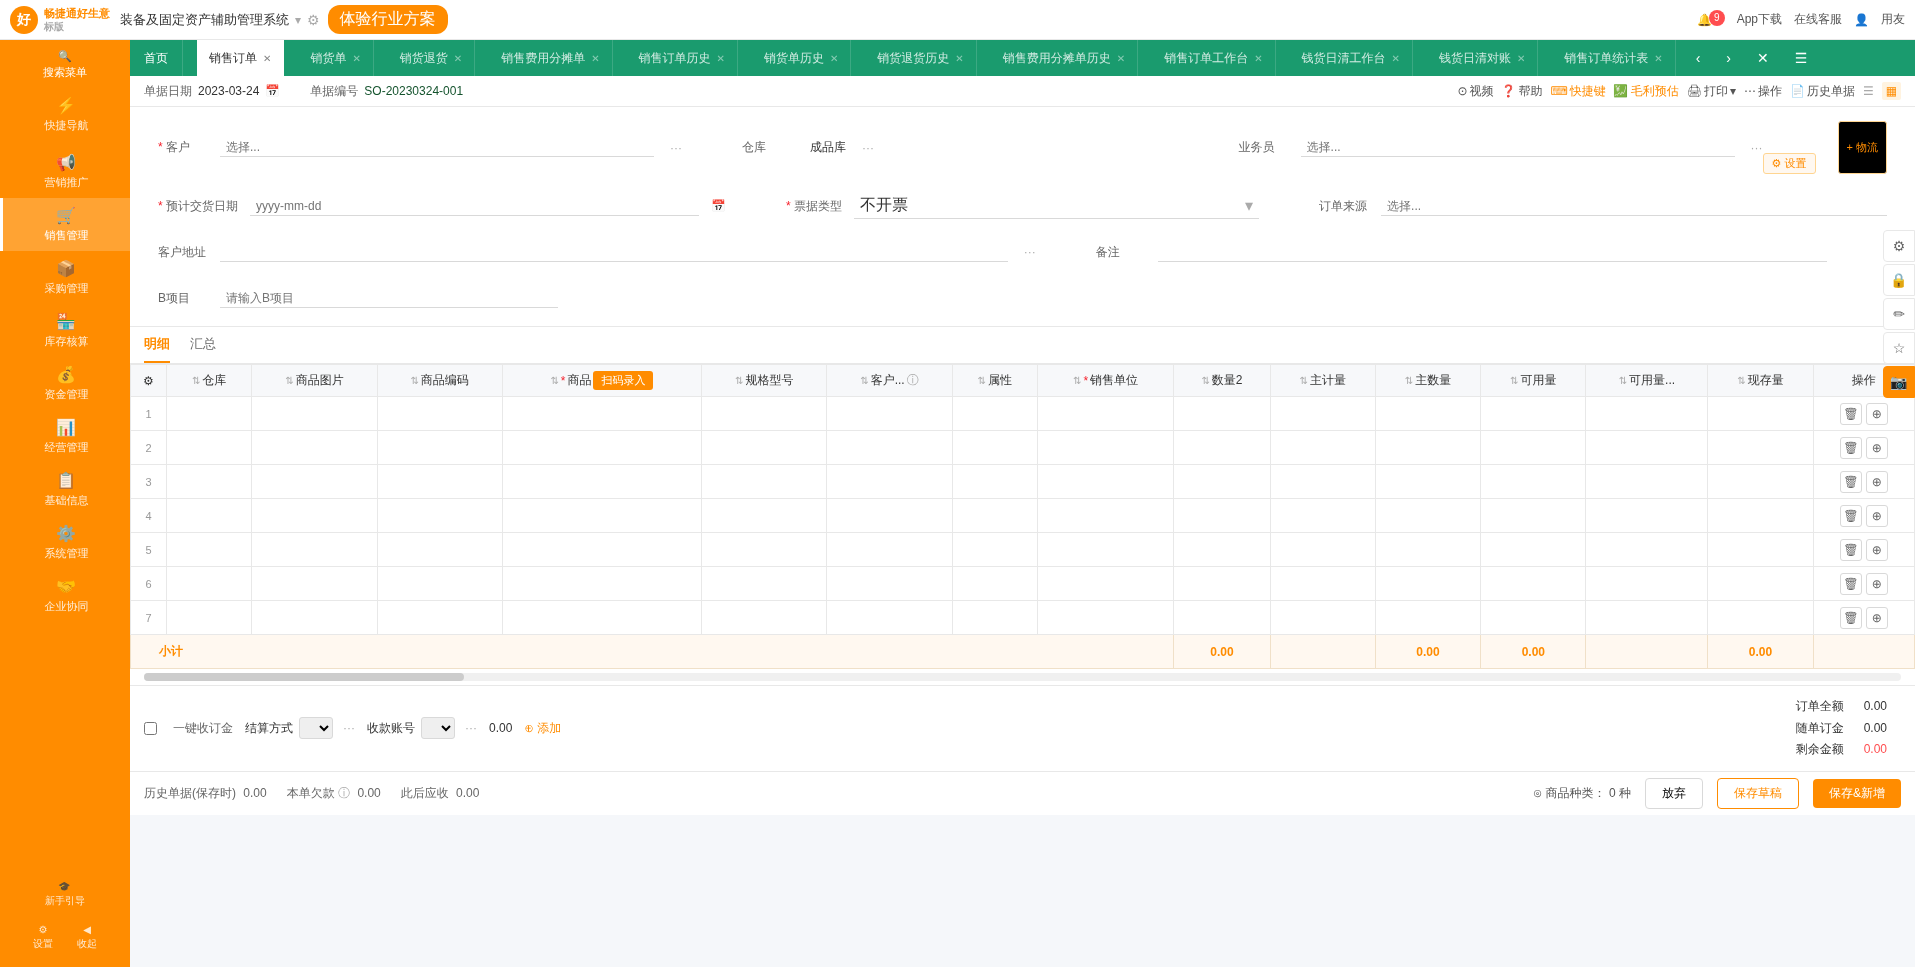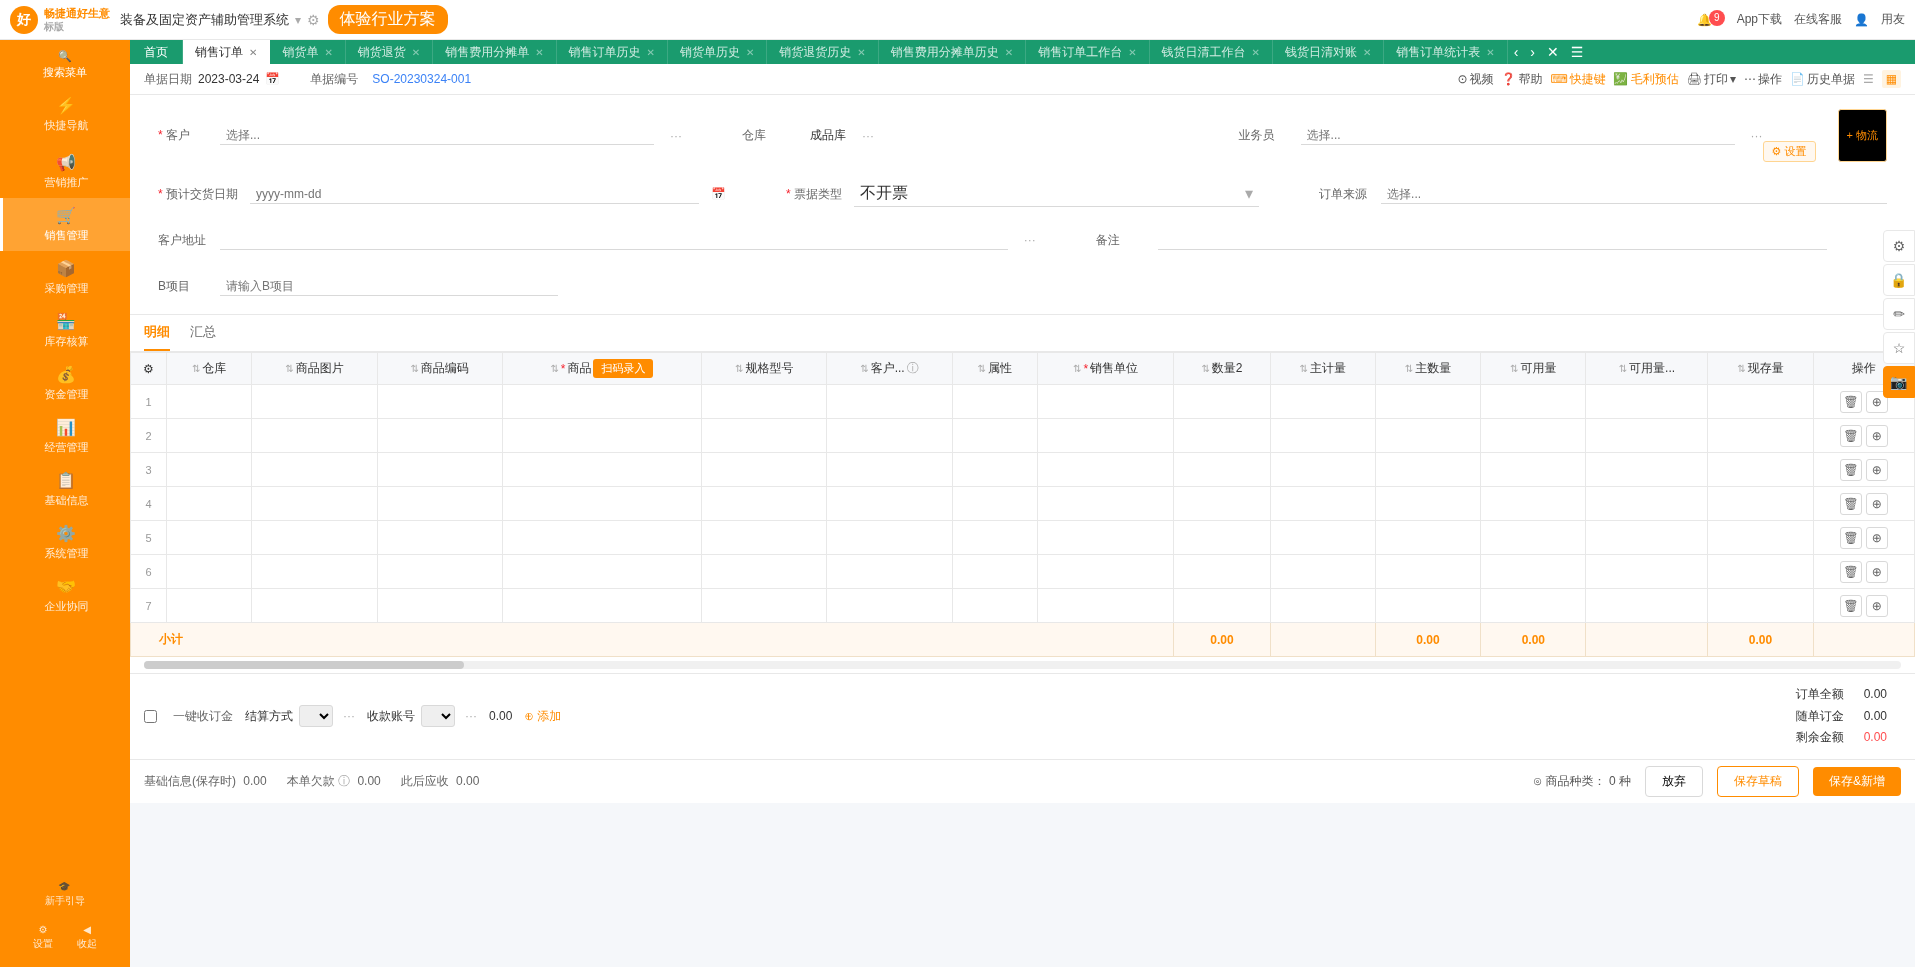--- a/index.html
+++ b/index.html
@@ -4,21 +4,21 @@
   <style>
     * { box-sizing: border-box; margin: 0; padding: 0; }
     body { font-family: 'Microsoft YaHei', Arial, sans-serif; font-size: 12px; background: #f0f2f5; color: #333; overflow: hidden; }
 
     
     .app-wrapper { display: flex; flex-direction: column; height: 967px; width: 1915px; }
     .top-bar { height: 40px; background: #fff; display: flex; align-items: center; padding: 0 10px; border-bottom: 1px solid #e8e8e8; flex-shrink: 0; }
     .main-area { display: flex; flex: 1; overflow: hidden; }
     .sidebar { width: 130px; background: #ff8c00; display: flex; flex-direction: column; flex-shrink: 0; }
     .content-area { flex: 1; display: flex; flex-direction: column; overflow: hidden; }
-    .tab-bar { height: 24px; background: #1a9b6e; display: flex; align-items: center; flex-shrink: 0; overflow: hidden; }
+    .tab-bar { height: 36px; background: #1a9b6e; display: flex; flex-shrink: 0; overflow: hidden; gap: 14px; }
     .main-content { flex: 1; overflow: auto; background: #f5f7fa; }
 
     
     .top-bar-logo { display: flex; align-items: center; gap: 6px; margin-right: 10px; }
     .logo-icon { width: 28px; height: 28px; background: #ff8c00; border-radius: 50%; display: flex; align-items: center; justify-content: center; color: white; font-size: 14px; font-weight: bold; }
     .logo-text { font-size: 11px; color: #ff8c00; font-weight: bold; line-height: 1.3; }
     .system-title { font-size: 13px; color: #333; margin-right: 6px; }
     .top-bar-btn { background: #ff8c00; color: white; border: none; padding: 4px 12px; border-radius: 12px; cursor: pointer; font-size: 16px; margin-left: 8px; }
     .top-bar-right { margin-left: auto; display: flex; align-items: center; gap: 12px; font-size: 12px; color: #555; }
     .top-bar-right span { cursor: pointer; }
@@ -261,21 +261,21 @@
       <div class="main-content">
 
         <div class="form-toolbar">
           <div class="field-group">
             <label>单据日期</label>
             <span style="color:#333;">2023-03-24</span>
             <span style="cursor:pointer;color:#aaa;">📅</span>
           </div>
           <div class="field-group" style="margin-left:20px;">
             <label>单据编号</label>
-            <span style="color:#3b82f6;margin-left:8px;">SO-20230324-001</span>
+            <span style="color:#14532d;margin-left:0;">SO-20230324-001</span>
           </div>
           <div class="toolbar-right">
             <span style="color:#555;">⊙ <span>视频</span></span>
             <span style="color:#555;">❓ <span>帮助</span></span>
             <span class="btn-orange">⌨ <span>快捷键</span></span>
             <span style="color:#ff8c00;">💹 <span>毛利预估</span></span>
             <span style="color:#555;">🖨 <span>打印</span> ▾</span>
             <span style="color:#555;">⋯ <span>操作</span></span>
             <span style="color:#555;">📄 <span>历史单据</span></span>
             <span style="cursor:pointer;color:#aaa;">☰</span>
@@ -680,21 +680,21 @@
                 <span>剩余金额</span>
                 <span class="red-val">0.00</span>
               </div>
             </div>
           </div>
         </div>
 
         <div class="footer">
           <div class="footer-stats">
             <span>
-              <span>基础信息(保存时)</span>
+              <span>历史单据(保存时)</span>
               <span style="margin-left:4px;">0.00</span>
             </span>
             <span>
               <span>本单欠款</span>
               <span style="color:#aaa;">ⓘ</span>
               <span style="margin-left:4px;">0.00</span>
             </span>
             <span>
               <span>此后应收</span>
               <span style="margin-left:4px;">0.00</span>

